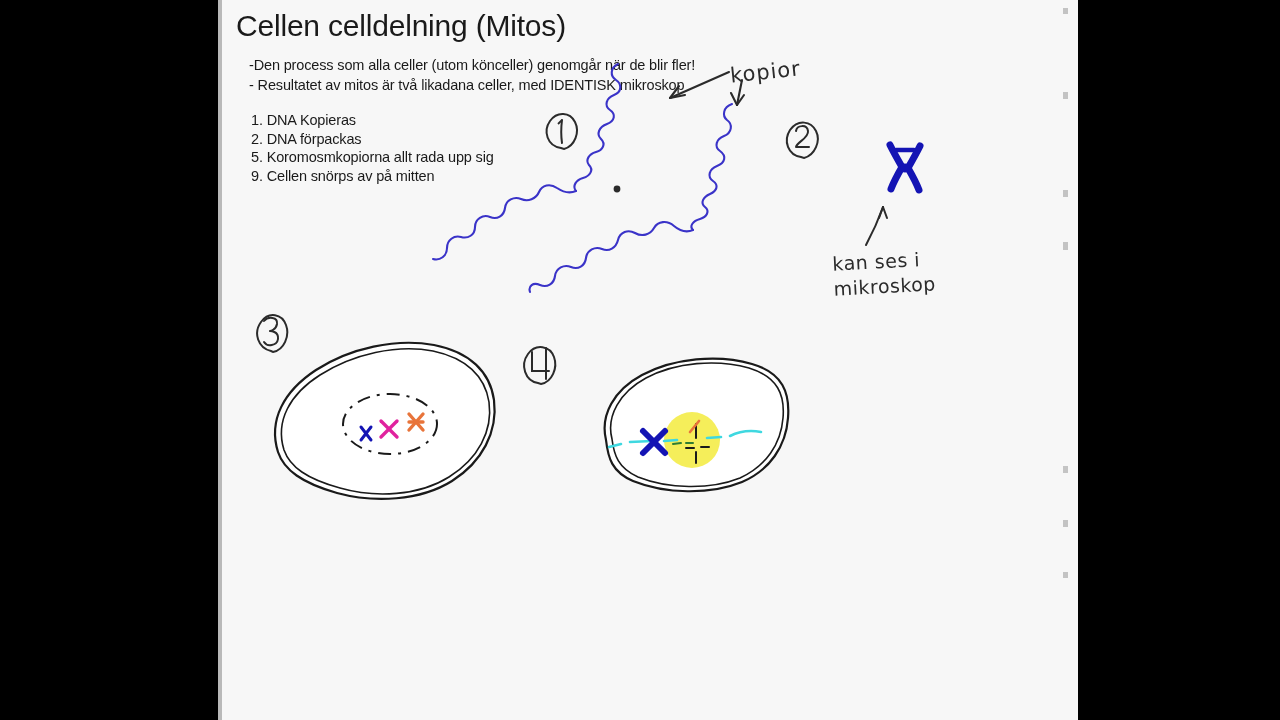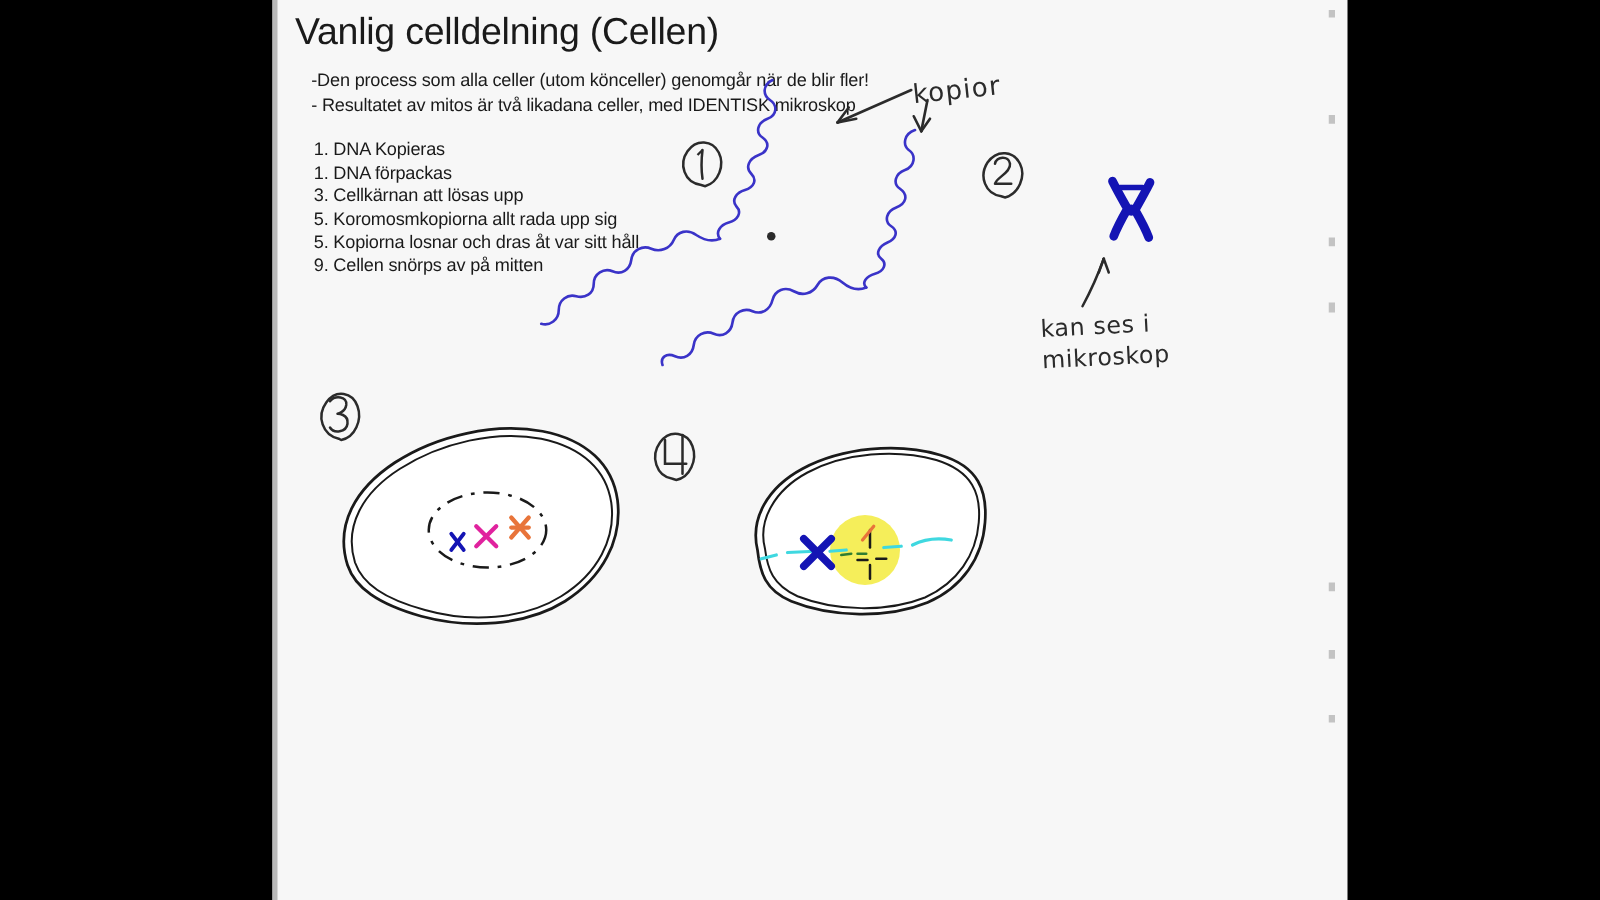--- a/index.html
+++ b/index.html
@@ -126,31 +126,29 @@
 
 <div id="screen">
 
   <div class="bar bar-left"></div>
   <div class="bar bar-right"></div>
 
   <div id="slide">
 
     <div class="gutter"></div>
 
-    <div id="title">Vanlig celldelning (Cellen)</div>
+    <div id="title">Cellen celldelning (Mitos)</div>
 
     <div class="subline" id="sub1">-Den process som alla celler (utom könceller) genomgår när de blir fler!</div>
     <div class="subline" id="sub2">- Resultatet av mitos är två likadana celler, med IDENTISK mikroskop</div>
 
     <ul id="steplist">
       <li>1. DNA Kopieras</li>
-      <li>1. DNA förpackas</li>
-      <li>3. Cellkärnan att lösas upp</li>
+      <li>2. DNA förpackas</li>
       <li>5. Koromosmkopiorna allt rada upp sig</li>
-      <li>5. Kopiorna losnar och dras åt var sitt håll</li>
       <li>9. Cellen snörps av på mitten</li>
     </ul>
 
     <div class="hand" id="lbl-kopior">kopior</div>
 
     <div class="hand" id="lbl-mikroskop">
       <div>kan ses i</div>
       <div>mikroskop</div>
     </div>
 

